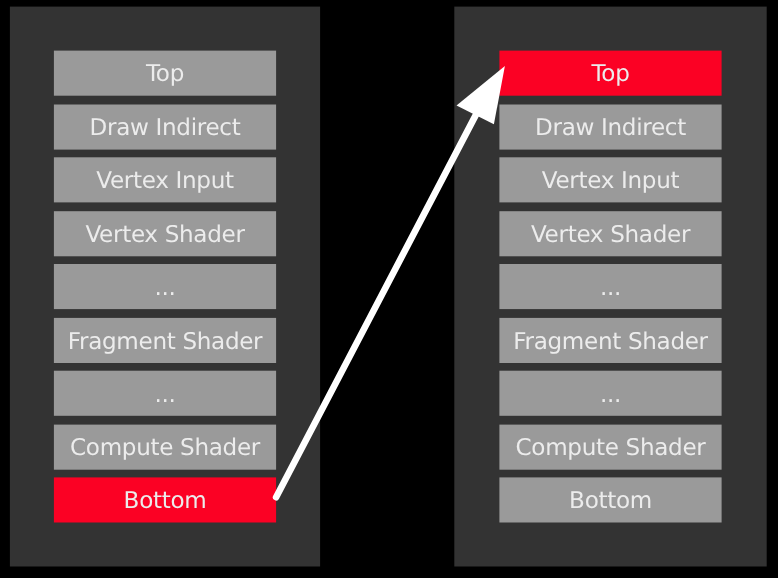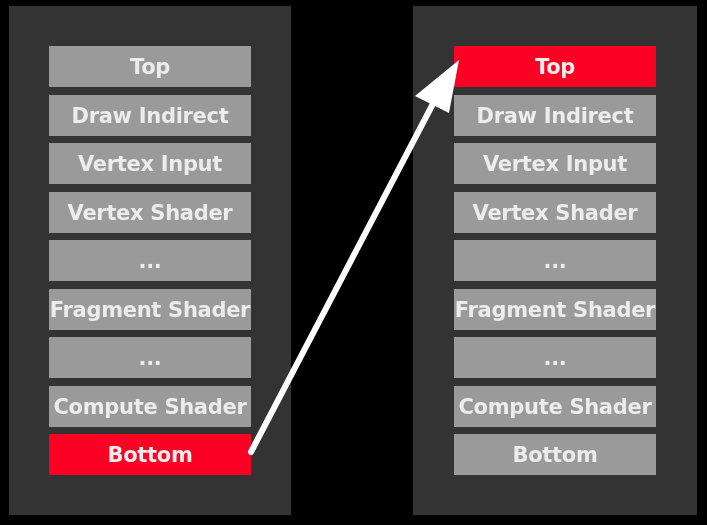--- a/index.html
+++ b/index.html
@@ -18,21 +18,21 @@
     }
     #panel-left { left: 9px; width: 282px; }
     #panel-right { left: 413px; width: 284px; }
     .stage {
       position: absolute;
       width: 202px;
       height: 41px;
       background: #9a9a9a;
       color: #ececec;
       font-size: 21px;
-      font-weight: 700;
+      font-weight: 400;
       letter-spacing: -0.3px;
       display: flex;
       align-items: center;
       justify-content: center;
       white-space: nowrap;
       box-sizing: border-box;
     }
     .stage.highlight { background: #fb0124; }
     #arrow-layer { position: absolute; left: 0; top: 0; pointer-events: none; }
   </style>

